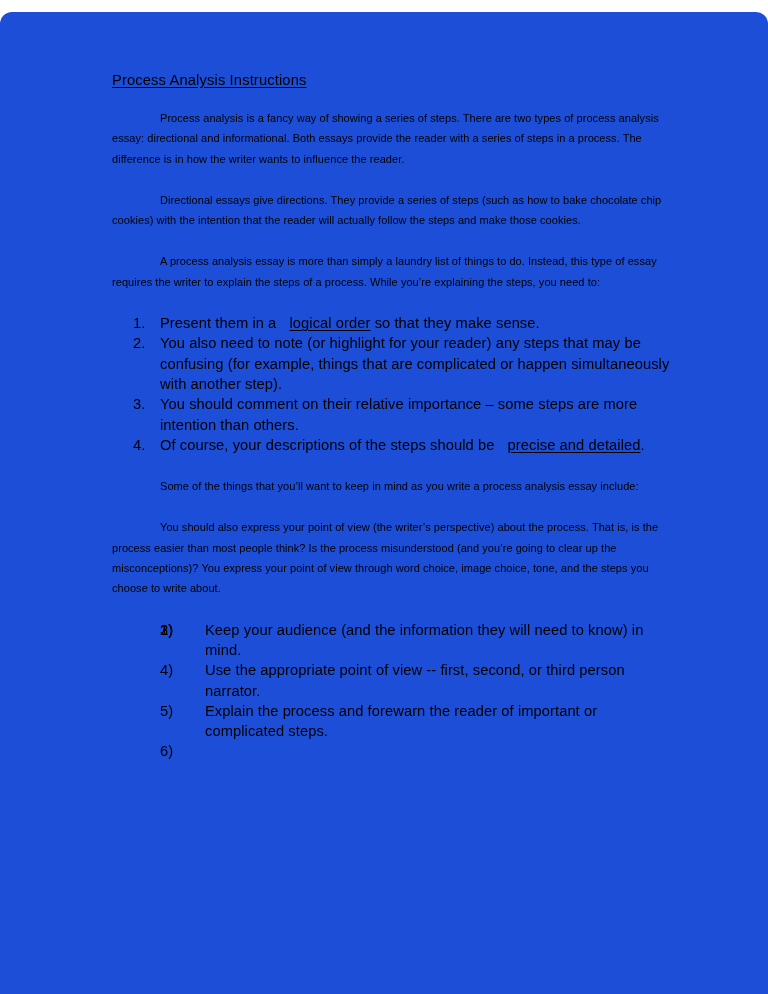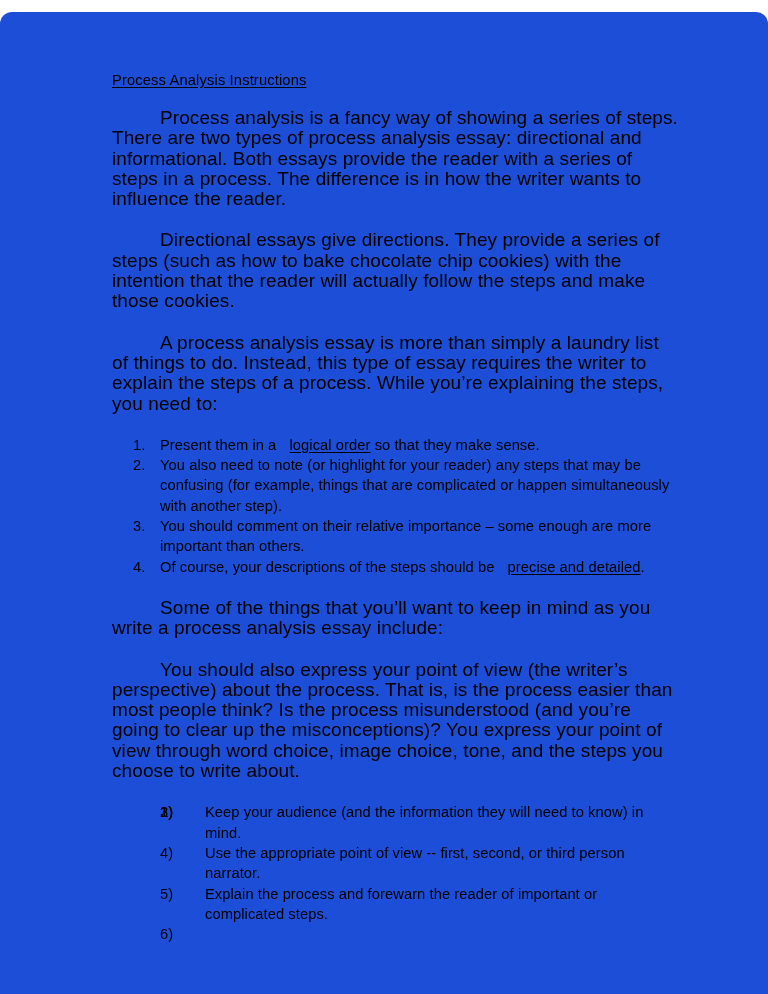--- a/index.html
+++ b/index.html
@@ -36,21 +36,21 @@
   .doc-title {
     font-size: 14.7px;
     line-height: 20px;
     text-decoration: underline;
     text-underline-offset: 2px;
     margin: 0 0 18px 0;
     letter-spacing: 0.01em;
   }
 
   p.para {
-    font-size: 19px;
+    font-size: 11px;
     line-height: 20.3px;
     margin: 0 0 21px 0;
     text-indent: 48px;
     text-align: left;
     letter-spacing: 0.005em;
   }
 
   
   ol.num-list {
     list-style: none;
@@ -116,21 +116,21 @@
     <p class="para">A process analysis essay is more than simply a laundry list of things to do.  Instead, this type of essay requires the writer to explain the steps of a process.  While you’re explaining the steps, you need to:</p>
 
     <ol class="num-list">
       <li>
         <span class="marker">1.</span><span>Present them in a </span><span class="u">logical order</span><span> so that they make sense.</span>
       </li>
       <li>
         <span class="marker">2.</span><span>You also need to note (or highlight for your reader) any steps that may be confusing (for example, things that are complicated or happen simultaneously with another step).</span><span class="u"></span><span></span>
       </li>
       <li>
-        <span class="marker">3.</span><span>You should comment on their relative importance – some enough are more important than others.</span><span class="u"></span><span></span>
+        <span class="marker">3.</span><span>You should comment on their relative importance – some steps are more intention than others.</span><span class="u"></span><span></span>
       </li>
       <li>
         <span class="marker">4.</span><span>Of course, your descriptions of the steps should be </span><span class="u">precise and detailed</span><span>.</span>
       </li>
     </ol>
 
     <p class="para">Some of the things that you’ll want to keep in mind as you write a process analysis essay include:</p>
     <p class="para list-gap-top">You should also express your point of view (the writer’s perspective) about the process.  That is, is the process easier than most people think?  Is the process misunderstood (and you’re going to clear up the misconceptions)?  You express your point of view through word choice, image choice, tone, and the steps you choose to write about.</p>
 
     <ol class="paren-list">

